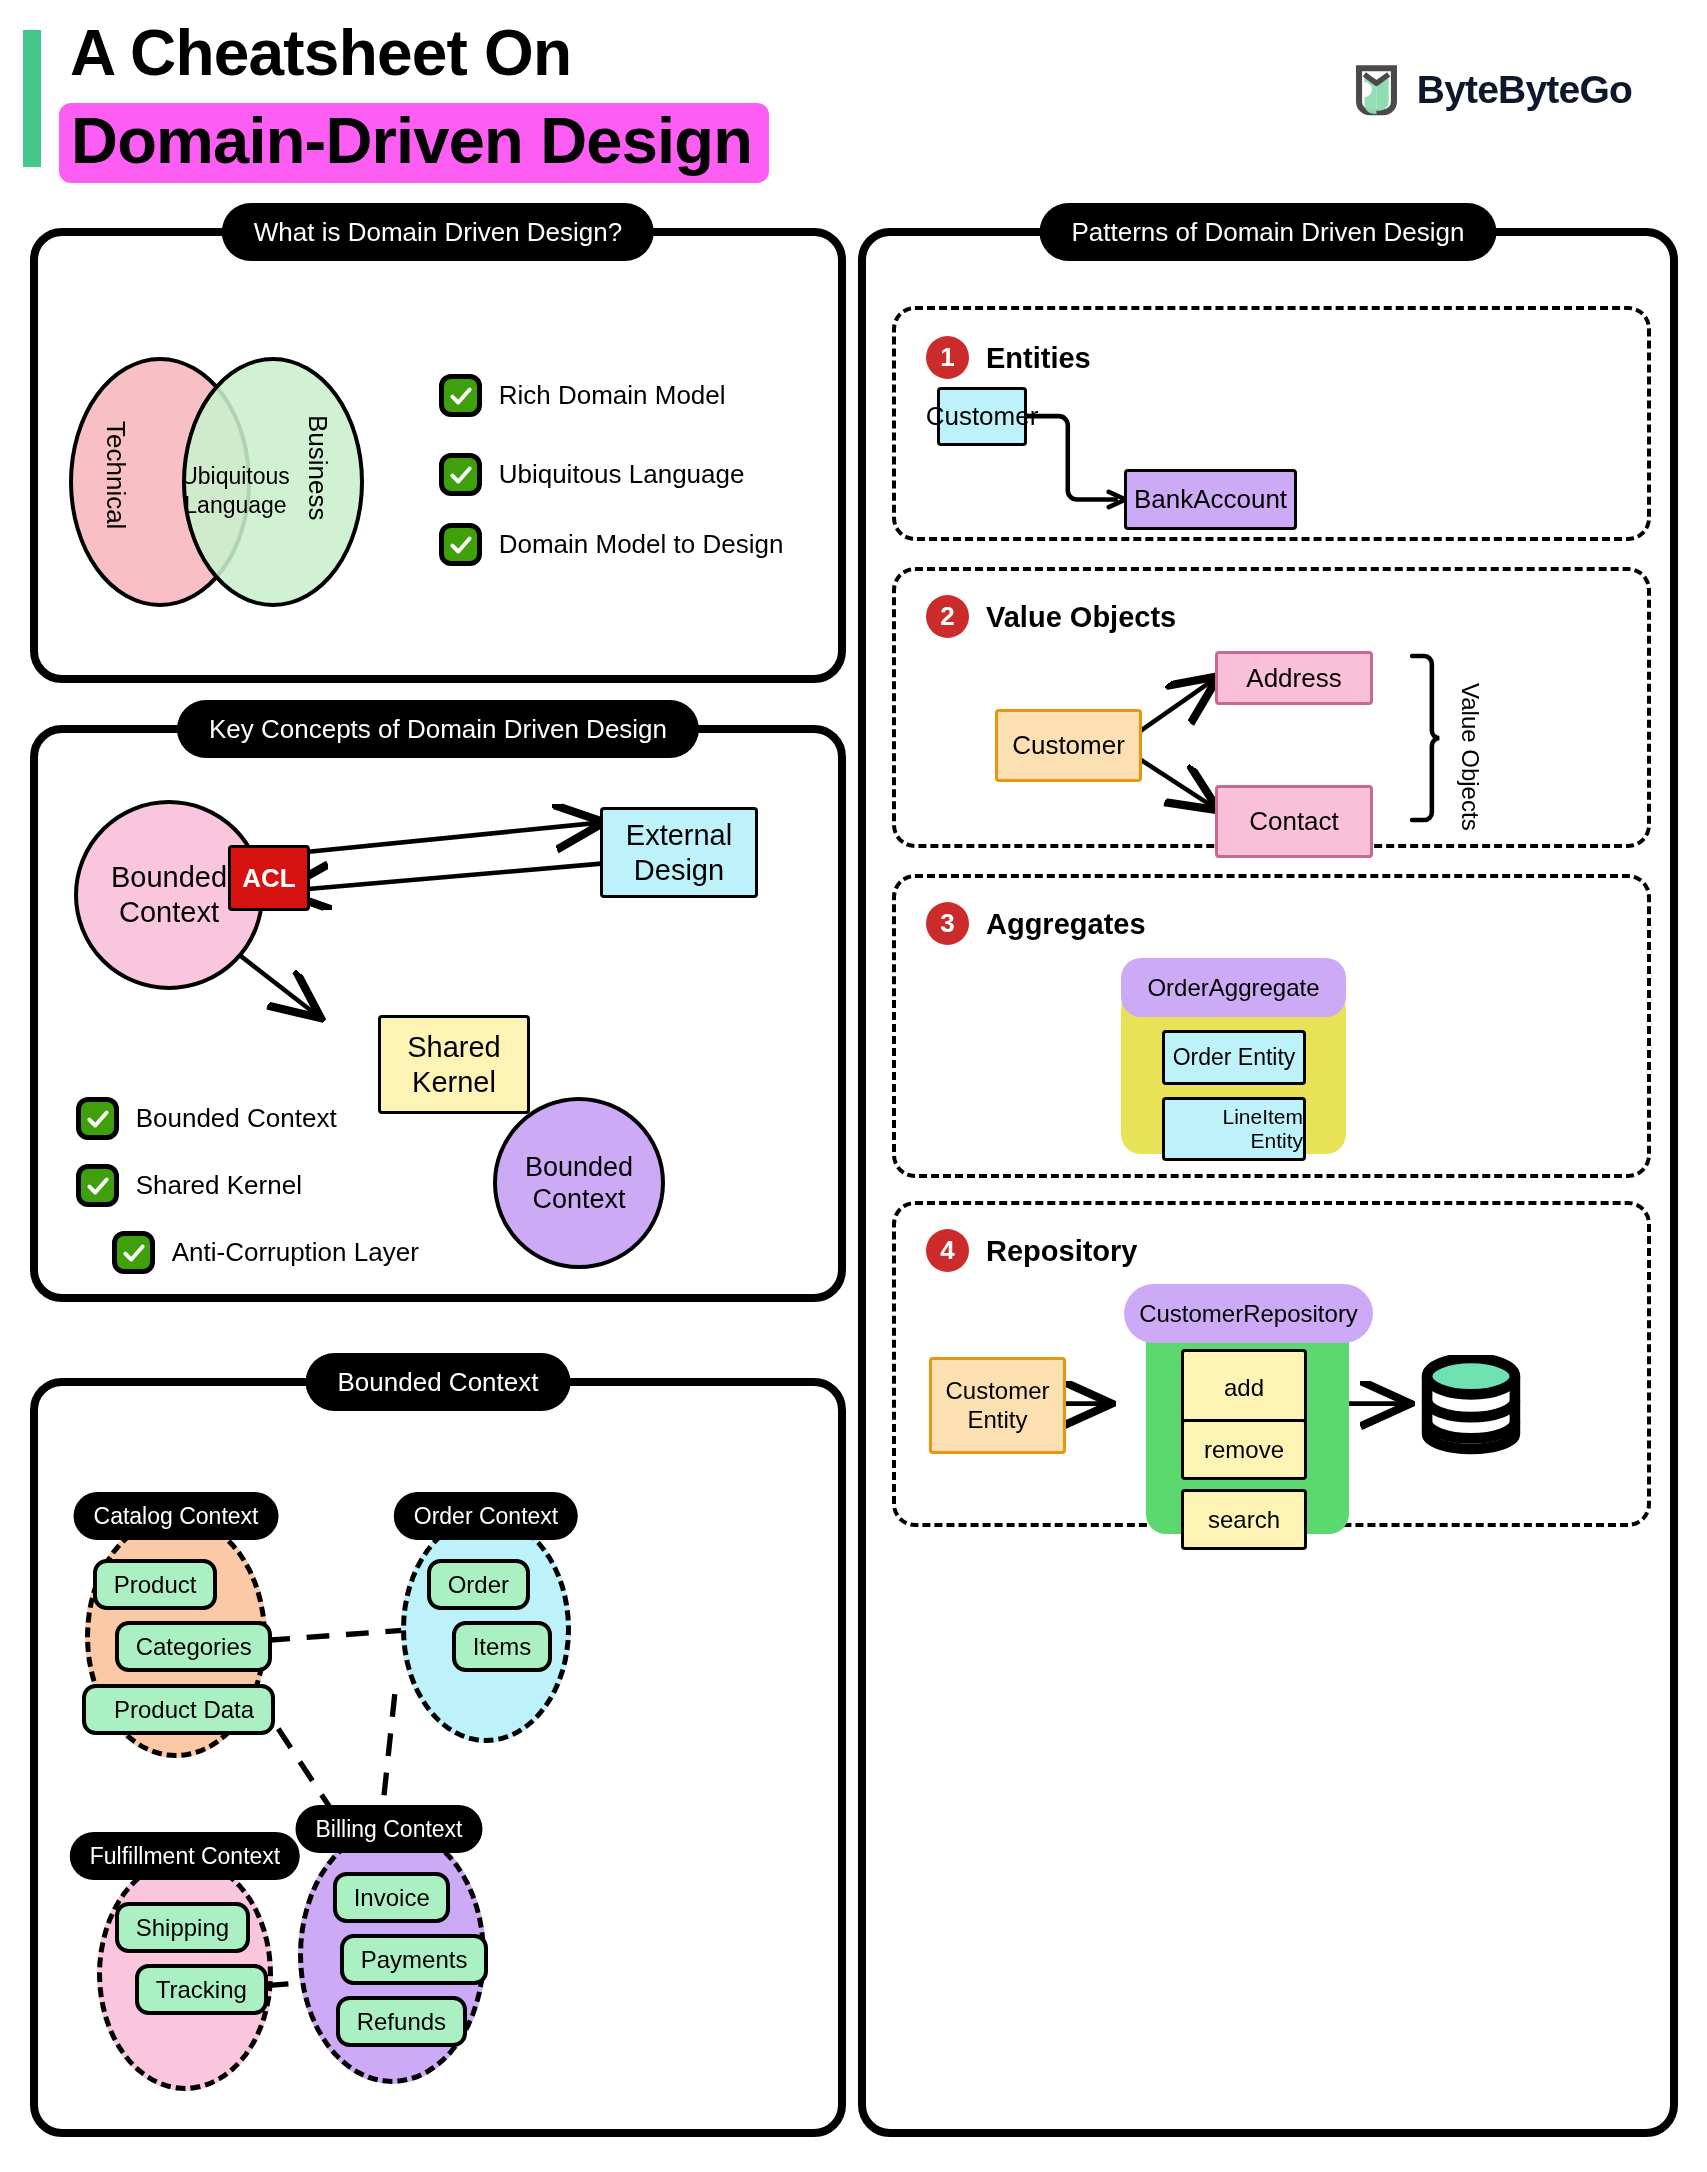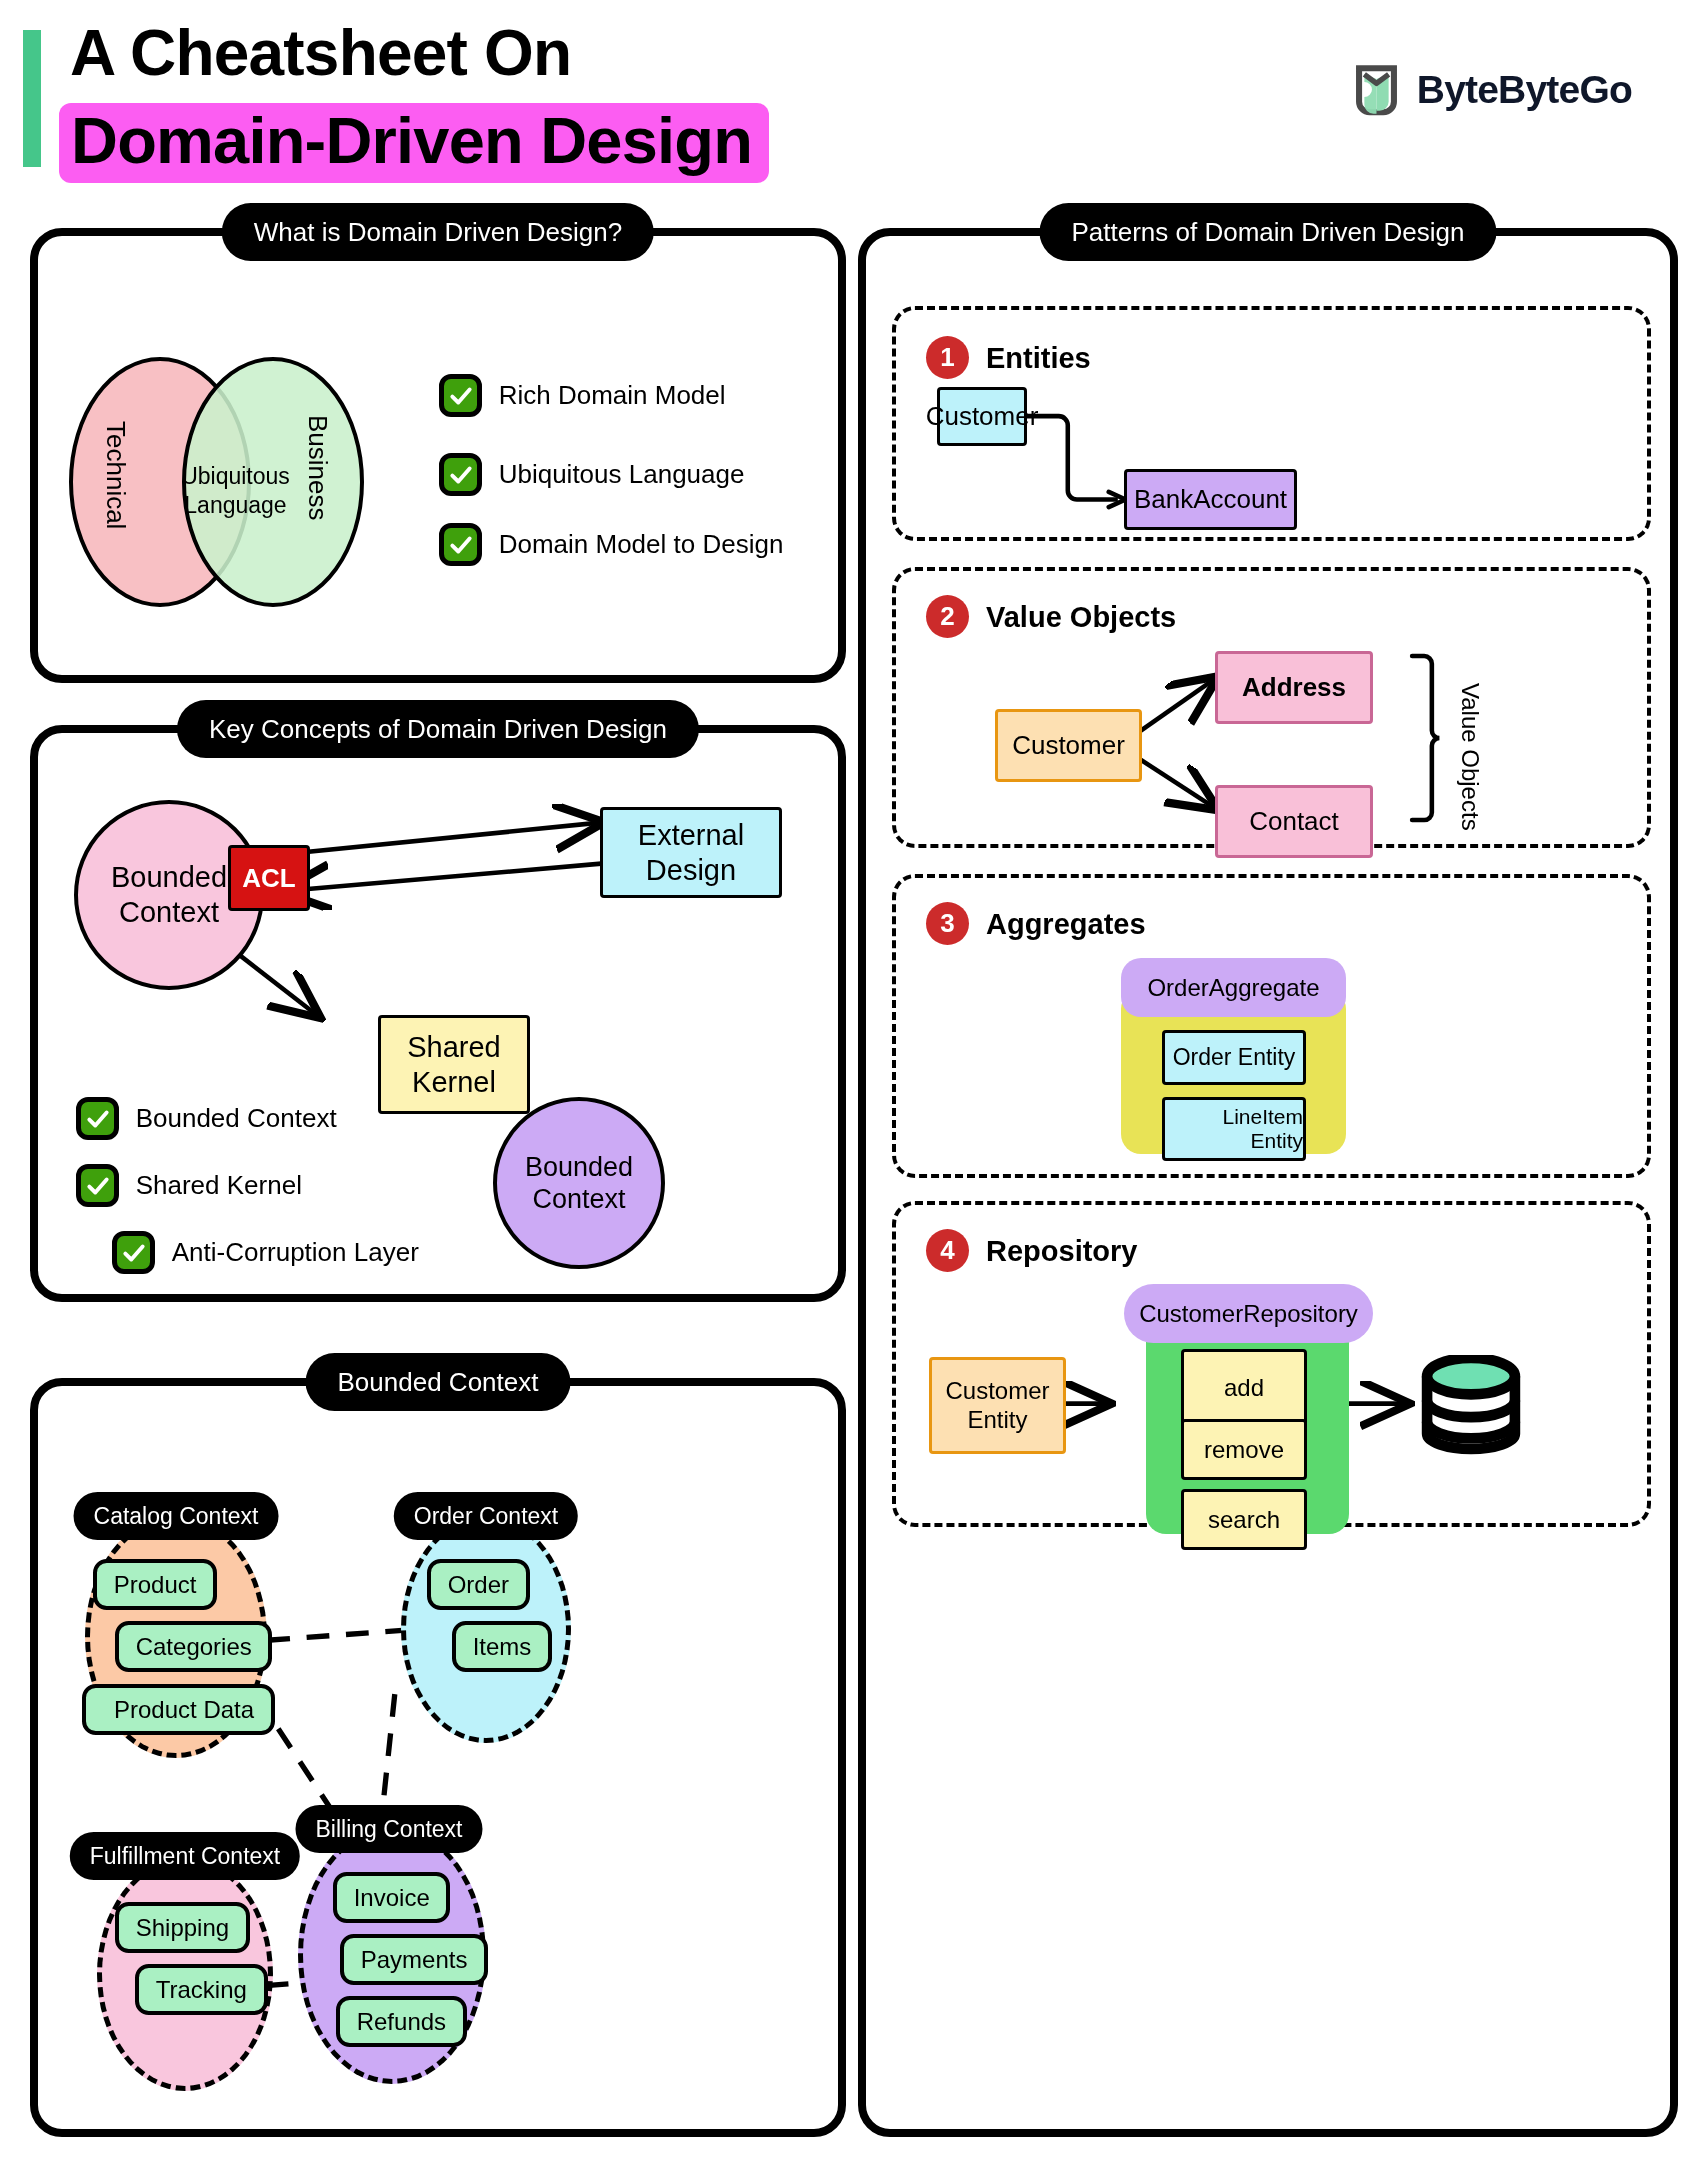--- a/index.html
+++ b/index.html
@@ -134,21 +134,21 @@
   <div style="position:absolute; left:36px; top:67px; width:190px; height:190px; border-radius:50%;
               background:#f9c6dd; border:4.6px solid #000; display:flex; flex-direction:column;
               align-items:center; justify-content:center; font-size:29px; line-height:1.2;">
     <span>Bounded</span>
     <span>Context</span>
   </div>
 
   <div class="node" style="left:190px; top:112px; width:82px; height:66px; background:#d61212;
               color:#fff; font-size:26px; font-weight:bold; z-index:6;">ACL</div>
 
-  <div class="node" style="left:562px; top:74px; width:182px; height:91px; background:#bdf2fa;
+  <div class="node" style="left:562px; top:74px; width:158px; height:91px; background:#bdf2fa;
               flex-direction:column; font-size:29px; line-height:1.2;">
     <span>External</span>
     <span>Design</span>
   </div>
 
   <div class="node" style="left:340px; top:282px; width:152px; height:99px; background:#fdf3b4;
               flex-direction:column; font-size:29px; line-height:1.2;">
     <span>Shared</span>
     <span>Kernel</span>
   </div>
@@ -239,21 +239,21 @@
     <div class="num-badge" style="left:30px; top:24px;">2</div>
     <div class="sec-title" style="left:90px; top:30px;">Value Objects</div>
 
     <svg class="overlay" width="759" height="281" viewBox="0 0 1000 370">
       <line x1="300" y1="226" x2="420" y2="142" stroke="#000" stroke-width="6" marker-end="url(#arw)"></line>
       <line x1="300" y1="234" x2="420" y2="312" stroke="#000" stroke-width="6" marker-end="url(#arw)"></line>
       <path d="M680 112 h16 a10 10 0 0 1 10 10 v88 a10 10 0 0 0 10 10 a10 10 0 0 0 -10 10 v88 a10 10 0 0 1 -10 10 h-16" fill="none" stroke="#000" stroke-width="6" stroke-linecap="round"></path>
     </svg>
 
     <div class="node" style="left:99px; top:138px; width:147px; height:73px; background:#fde0b2; border-color:#e89611;">Customer</div>
-    <div class="node" style="left:319px; top:80px; width:158px; height:73px; background:#f9c0d8; border-color:#c96795;font-weight:bold;">Address</div>
+    <div class="node" style="left:319px; top:80px; width:158px; height:54px; background:#f9c0d8; border-color:#c96795;">Address</div>
     <div class="node" style="left:319px; top:214px; width:158px; height:73px; background:#f9c0d8; border-color:#c96795;">Contact</div>
     <div class="vlabel" style="left:560px; top:112px; font-size:24px;">Value Objects</div>
   </div>
 
   <div class="subcard" style="left:26px; top:638px; width:759px; height:304px;">
     <div class="num-badge" style="left:30px; top:24px;">3</div>
     <div class="sec-title" style="left:90px; top:30px;">Aggregates</div>
 
     <div style="position:absolute; left:225px; top:111px; width:225px; height:165px;
                 background:#e8e356; border-radius:20px;"></div>

